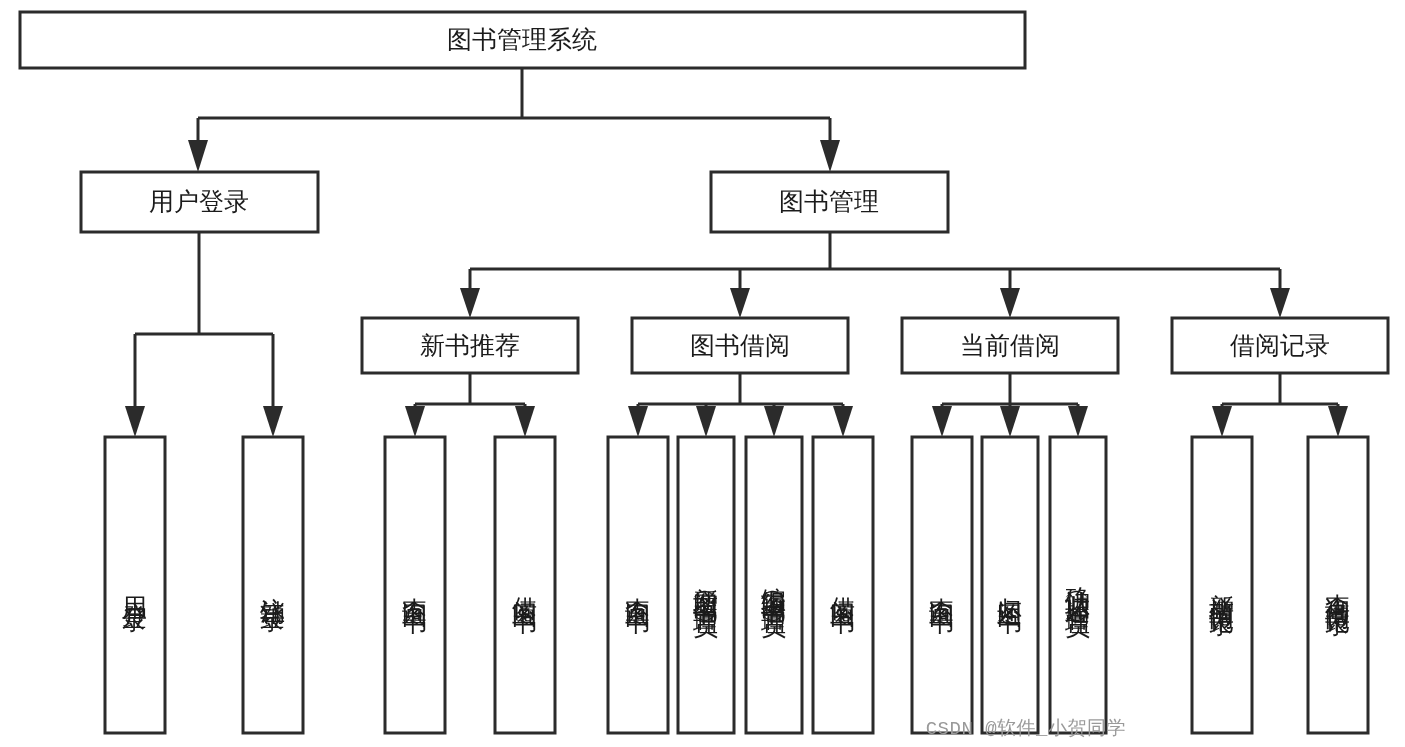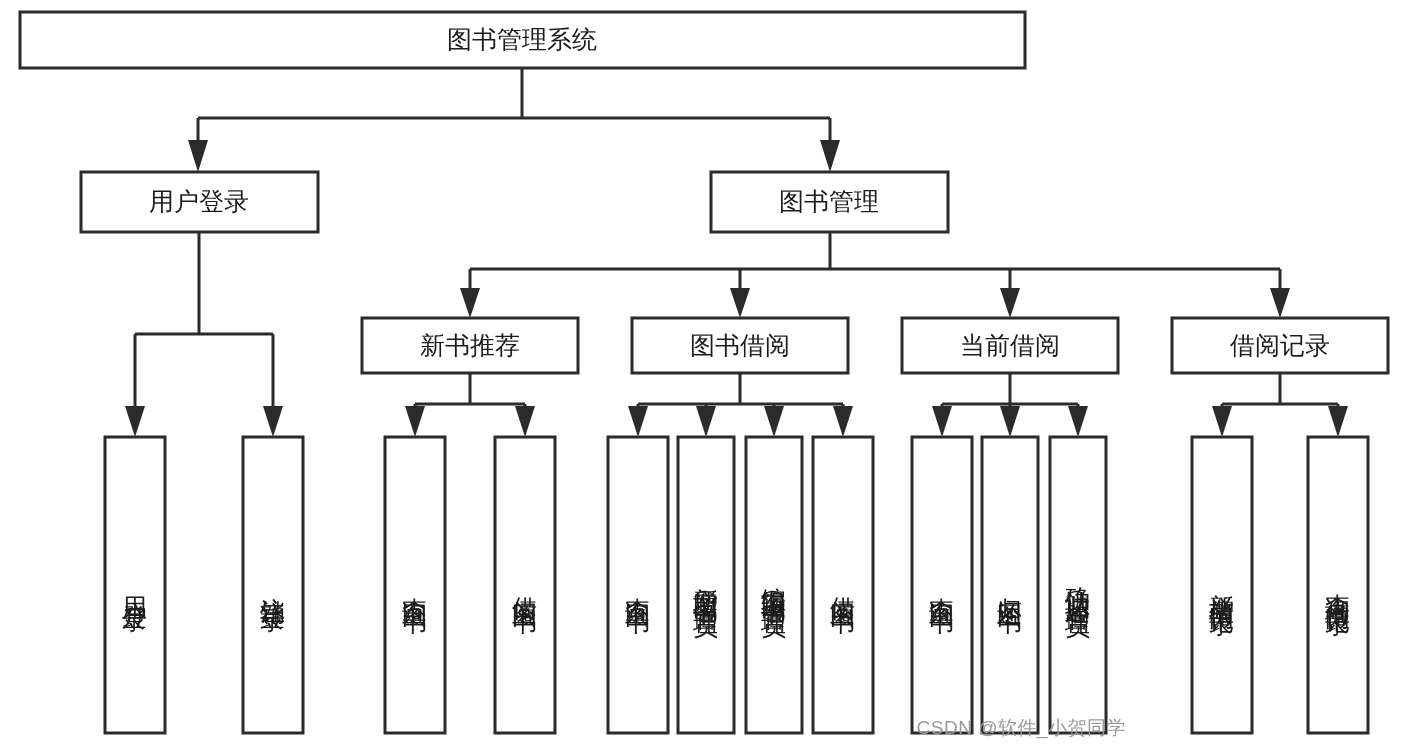--- a/index.html
+++ b/index.html
@@ -56,21 +56,21 @@
     writing-mode: vertical-rl;
     text-orientation: upright;
     glyph-orientation-vertical: 0;
     text-anchor: middle;
     letter-spacing: 4px;
   }
   .watermark {
     position: absolute;
     right: 14px;
     bottom: 6px;
-    font-family: Liberation Sans, sans-serif;
+    font-family: Liberation Mono, monospace;
     font-size: 19px;
     color: #9a9a9a;
     white-space: nowrap;
     letter-spacing: 0.5px;
   }
 </style>
 </head>
 <body>
 
 <div id="diagram-root">

